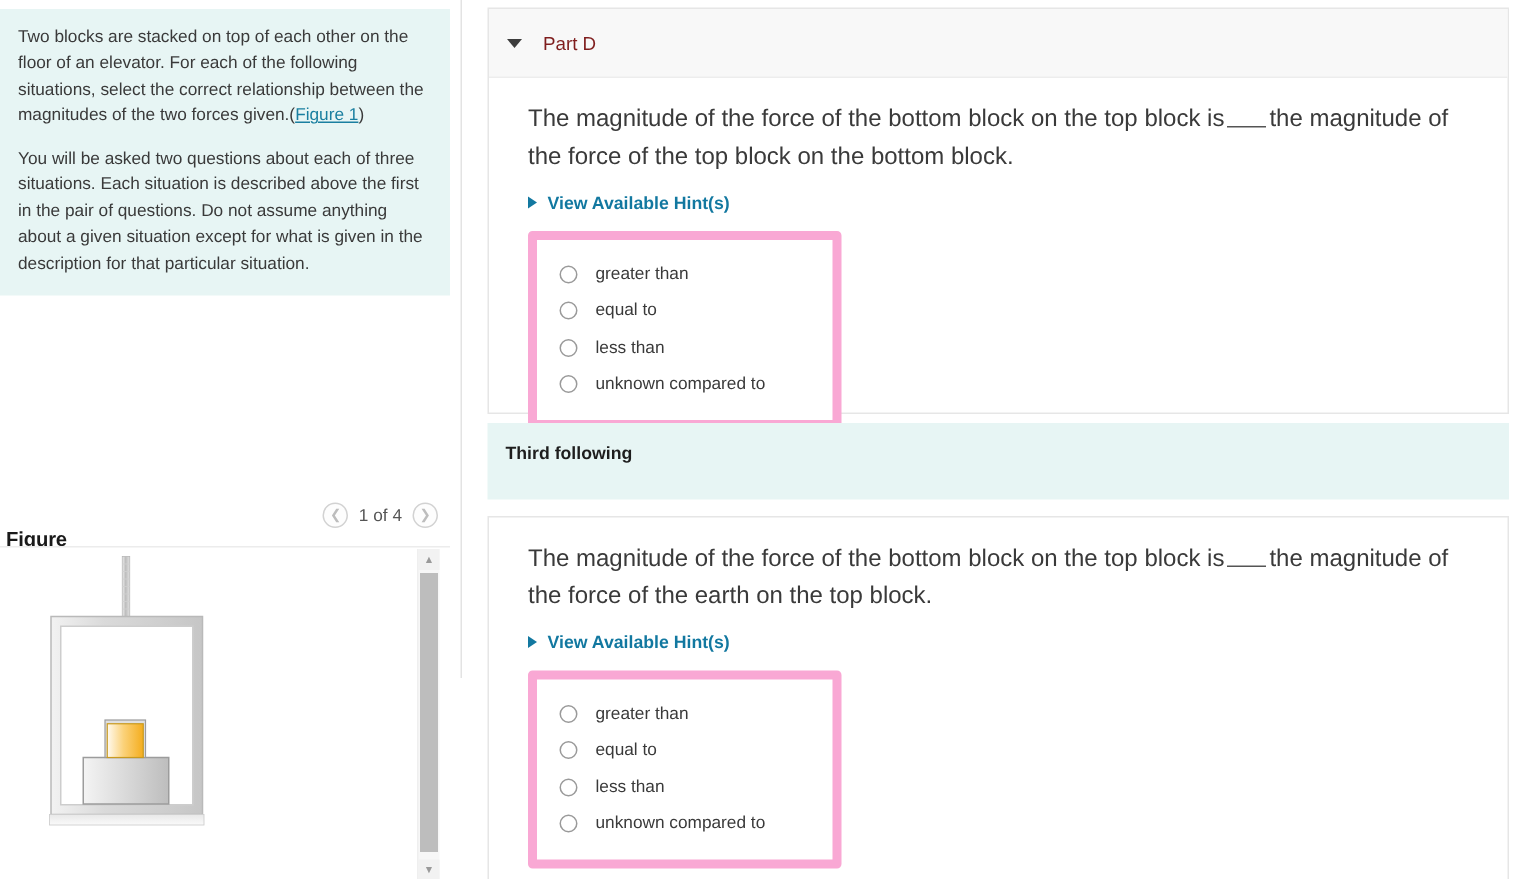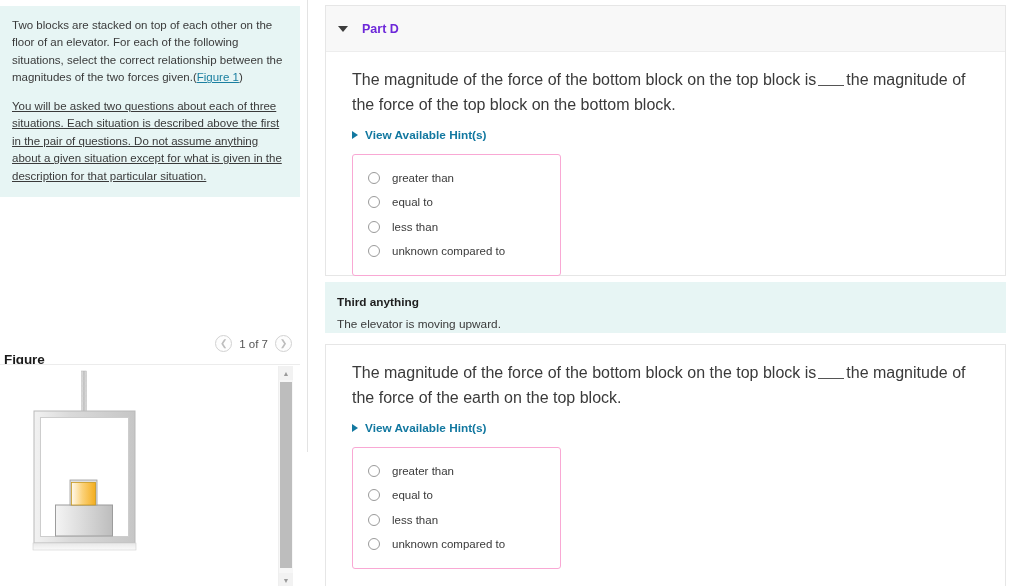--- a/index.html
+++ b/index.html
@@ -35,21 +35,21 @@
     left: 0; top: 6px;
     width: 300px;
     background: #e7f5f4;
     padding: 11px 14px 12px 12px;
     box-sizing: border-box;
     font-size: 11.5px;
     line-height: 1.52;
     color: #3a3a3a;
   }
   .intro-box p { margin: 0 0 11px 0; }
-  .intro-box p:last-child { margin-bottom: 0; text-decoration: underline; }
+  .intro-box p:last-child { margin-bottom: 0; }
   .fig-link {
     color: #1a7fa0;
     text-decoration: underline;
     cursor: pointer;
   }
 
   
   #figure-header {
     position: absolute;
     left: 0; top: 332px;
@@ -167,22 +167,22 @@
   .disclosure-tri {
     width: 0; height: 0;
     border-left: 5px solid transparent;
     border-right: 5px solid transparent;
     border-top: 6px solid #3d3d3d;
     margin-right: 14px;
     cursor: pointer;
   }
   .part-label {
     font-size: 12.5px;
-    font-weight: bold;
-    color: #6d28d9;
+    font-weight: normal;
+    color: #7f1d1d;
   }
 
   .card-body {
     padding: 16px 20px 0 26px;
     box-sizing: border-box;
   }
 
   .question-text {
     font-size: 16px;
     line-height: 1.55;
@@ -209,21 +209,21 @@
   }
   .hint-tri {
     width: 0; height: 0;
     border-top: 4.5px solid transparent;
     border-bottom: 4.5px solid transparent;
     border-left: 6px solid #1278a0;
   }
 
   .options-box {
     width: 209px;
-    border: 1px solid #f9a8d4;
+    border: 6px solid #f9a8d4;
     border-radius: 3px;
     background: #ffffff;
     padding: 11px 0 11px 0;
     box-sizing: border-box;
   }
   .option-row {
     display: flex;
     align-items: center;
     height: 24.5px;
     padding-left: 15px;
@@ -284,21 +284,21 @@
 
     <div class="intro-box">
       <p><span>Two blocks are stacked on top of each other on the floor of an elevator. For each of the following situations, select the correct relationship between the magnitudes of the two forces given.(</span><span class="fig-link">Figure 1</span><span>)</span></p>
       <p>You will be asked two questions about each of three situations. Each situation is described above the first in the pair of questions. Do not assume anything about a given situation except for what is given in the description for that particular situation.</p>
     </div>
 
     <div id="figure-header">
       <div id="figure-title">Figure</div>
       <div id="figure-nav">
         <div class="nav-circle">❮</div>
-        <div id="figure-count">1 of 7</div>
+        <div id="figure-count">1 of 4</div>
         <div class="nav-circle">❯</div>
       </div>
     </div>
 
     <div id="figure-viewport">
       <svg id="figure-canvas" viewBox="0 0 283 222">
         <defs>
           <linearGradient id="gFrame" x1="0" y1="0" x2="1" y2="0">
             <stop offset="0%" stop-color="#f2f2f2"></stop>
             <stop offset="35%" stop-color="#dadada"></stop>
@@ -389,22 +389,21 @@
             <span class="radio"></span>
             <span class="option-label">unknown compared to</span>
           </div>
         </div>
 
         <button class="submit-btn">Submit</button>
       </div>
     </div>
 
     <div class="situation-banner" style="top:282px; height:51px;">
-      <div class="situation-title">Third anything</div>
-      <div class="situation-text">The elevator is moving upward.</div>
+      <div class="situation-title">Third following</div>
     </div>
 
     <div class="card" style="top:344px; height:260px;">
       <div class="card-body">
         <p class="question-text"><span>The magnitude of the force of the bottom block on the top block is</span><span class="blank"></span><span>the magnitude of the force of the earth on the top block.</span></p>
 
         <div class="hint-link">
           <span class="hint-tri"></span>
           <span>View Available Hint(s)</span>
         </div>

